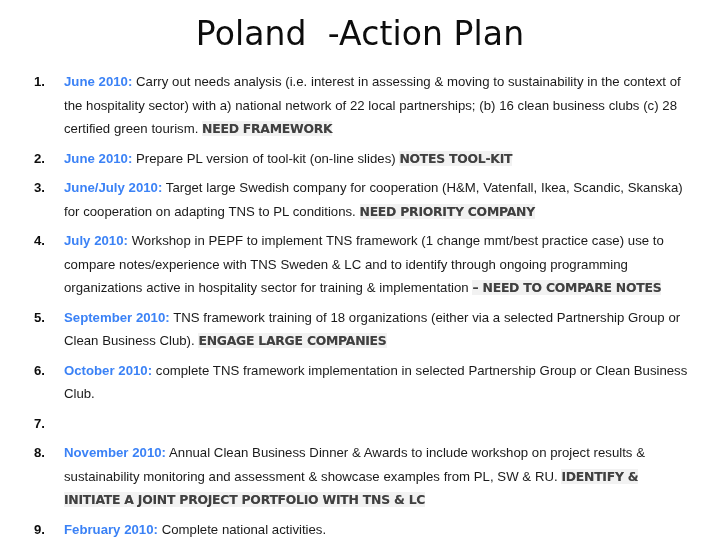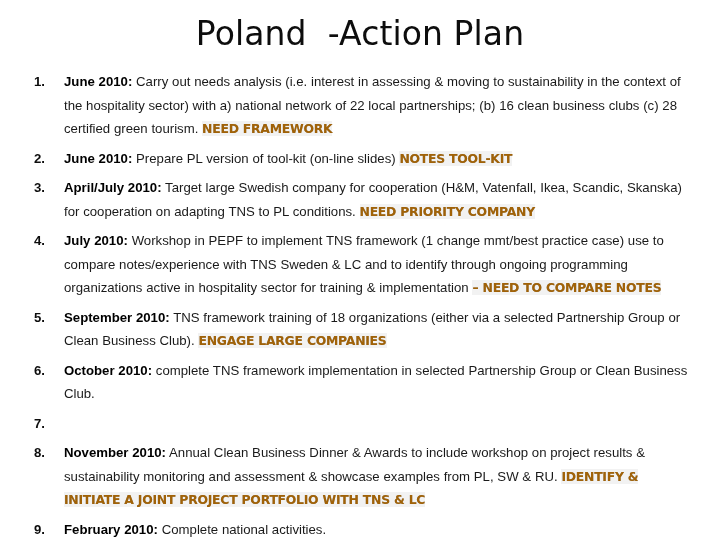--- a/index.html
+++ b/index.html
@@ -73,31 +73,31 @@
     font-size: 13.2px;
     line-height: 23.5px;
     color: #1a1a1a;
     text-align: left;
     word-spacing: 0.1px;
   }
 
   
   .r-bold {
     font-weight: bold;
-    color: #000000;
+    color: #3b82f6;
   }
   .r-normal {
     font-weight: normal;
   }
   .r-emph {
     font-family: "DejaVu Sans", sans-serif;
     font-weight: bold;
     font-size: 12.4px;
     letter-spacing: -0.25px;
-    color: #a16207;
+    color: #404040;
     background: #f2f2f2;
     text-shadow: 0 0 0.4px rgba(0,0,0,0.30);
   }
 </style>
 </head>
 <body>
 
 <div id="slide">
 
   <div id="title">Poland  -Action Plan</div>
@@ -106,21 +106,21 @@
       <div class="item">
         <div class="item-num">1.</div>
         <div class="item-body"><span class="r-bold">June 2010:</span><span class="r-normal"> Carry out needs analysis (i.e. interest in assessing &amp; moving to sustainability in the context of the hospitality sector) with a) national network of 22 local partnerships; (b) 16 clean business clubs (c) 28 certified green tourism. </span><span class="r-emph">NEED FRAMEWORK</span></div>
       </div>
       <div class="item">
         <div class="item-num">2.</div>
         <div class="item-body"><span class="r-bold">June 2010:</span><span class="r-normal">  Prepare PL version of tool-kit (on-line slides) </span><span class="r-emph">NOTES TOOL-KIT</span></div>
       </div>
       <div class="item">
         <div class="item-num">3.</div>
-        <div class="item-body"><span class="r-bold">April/July 2010:</span><span class="r-normal"> Target large Swedish company for cooperation (H&amp;M, Vatenfall, Ikea, Scandic, Skanska) for cooperation on adapting TNS to PL conditions. </span><span class="r-emph">NEED PRIORITY COMPANY</span></div>
+        <div class="item-body"><span class="r-bold">June/July 2010:</span><span class="r-normal"> Target large Swedish company for cooperation (H&amp;M, Vatenfall, Ikea, Scandic, Skanska) for cooperation on adapting TNS to PL conditions. </span><span class="r-emph">NEED PRIORITY COMPANY</span></div>
       </div>
       <div class="item">
         <div class="item-num">4.</div>
         <div class="item-body"><span class="r-bold">July 2010:</span><span class="r-normal"> Workshop in PEPF to implement TNS framework  (1 change mmt/best practice case) use to compare notes/experience with TNS Sweden &amp; LC and to identify through ongoing programming organizations active in hospitality sector for training &amp; implementation </span><span class="r-emph">– NEED TO COMPARE NOTES</span></div>
       </div>
       <div class="item">
         <div class="item-num">5.</div>
         <div class="item-body"><span class="r-bold">September 2010:</span><span class="r-normal"> TNS framework training of 18 organizations (either via a selected Partnership Group or Clean Business Club). </span><span class="r-emph">ENGAGE LARGE COMPANIES</span></div>
       </div>
       <div class="item">

